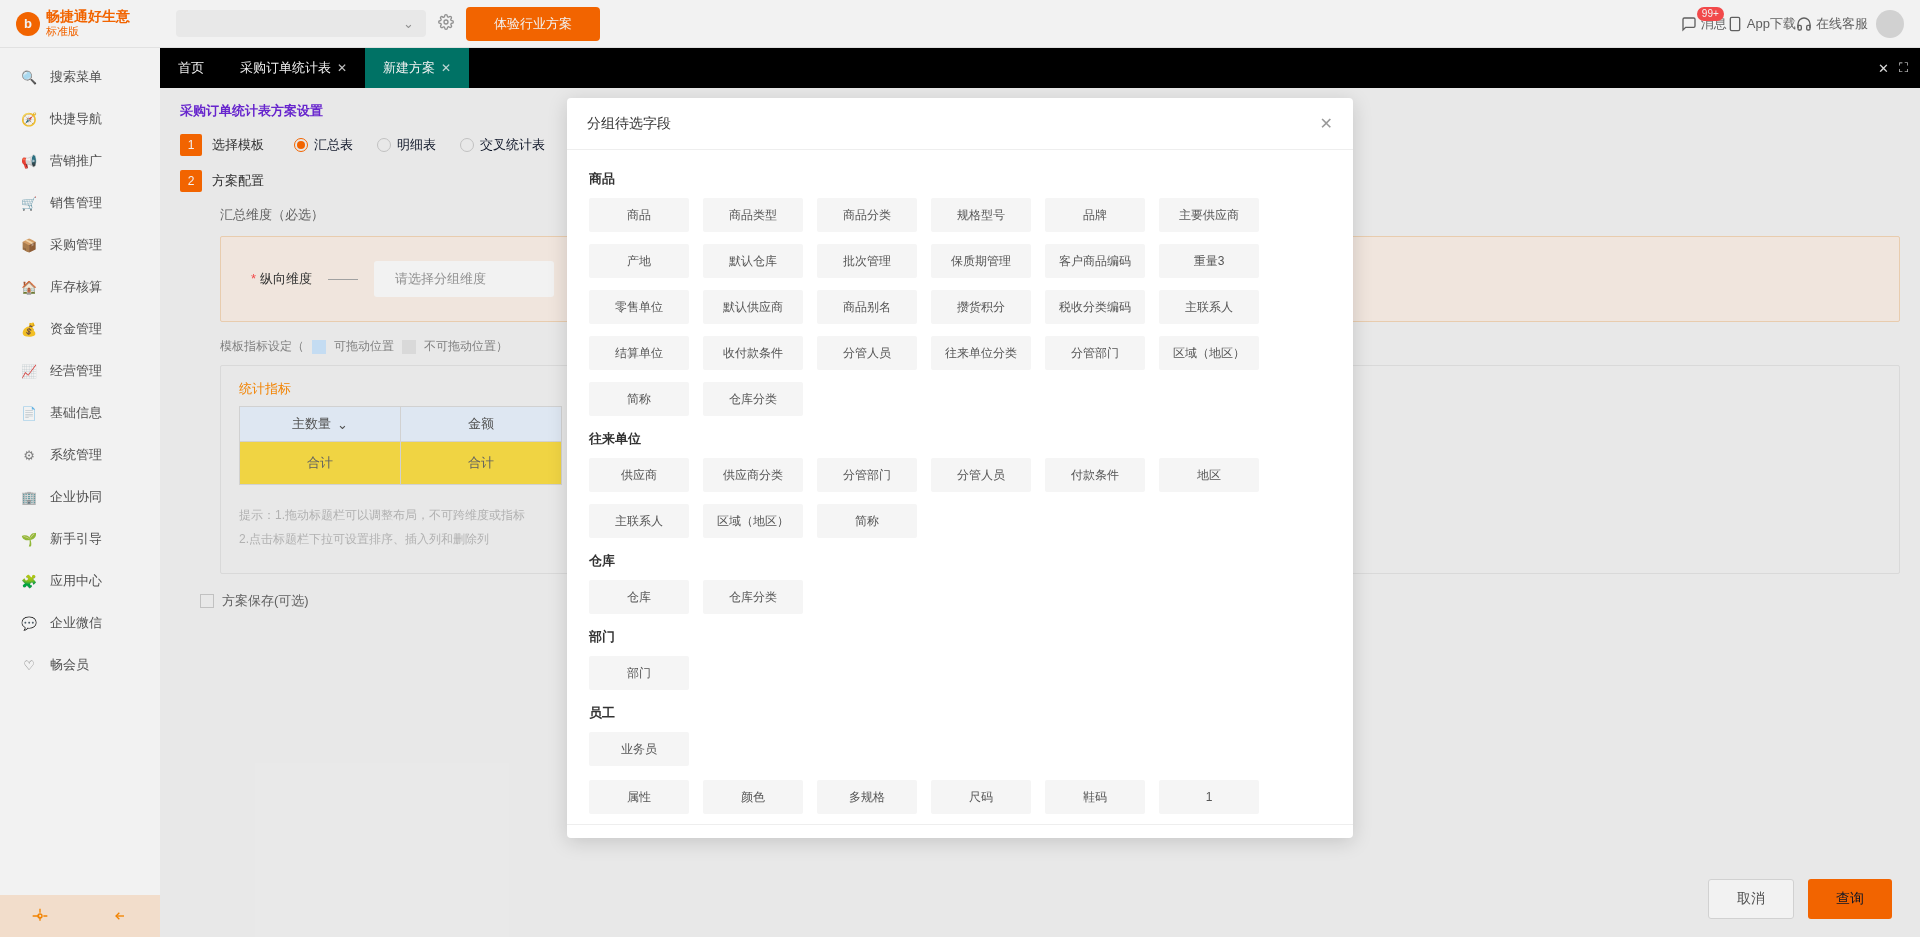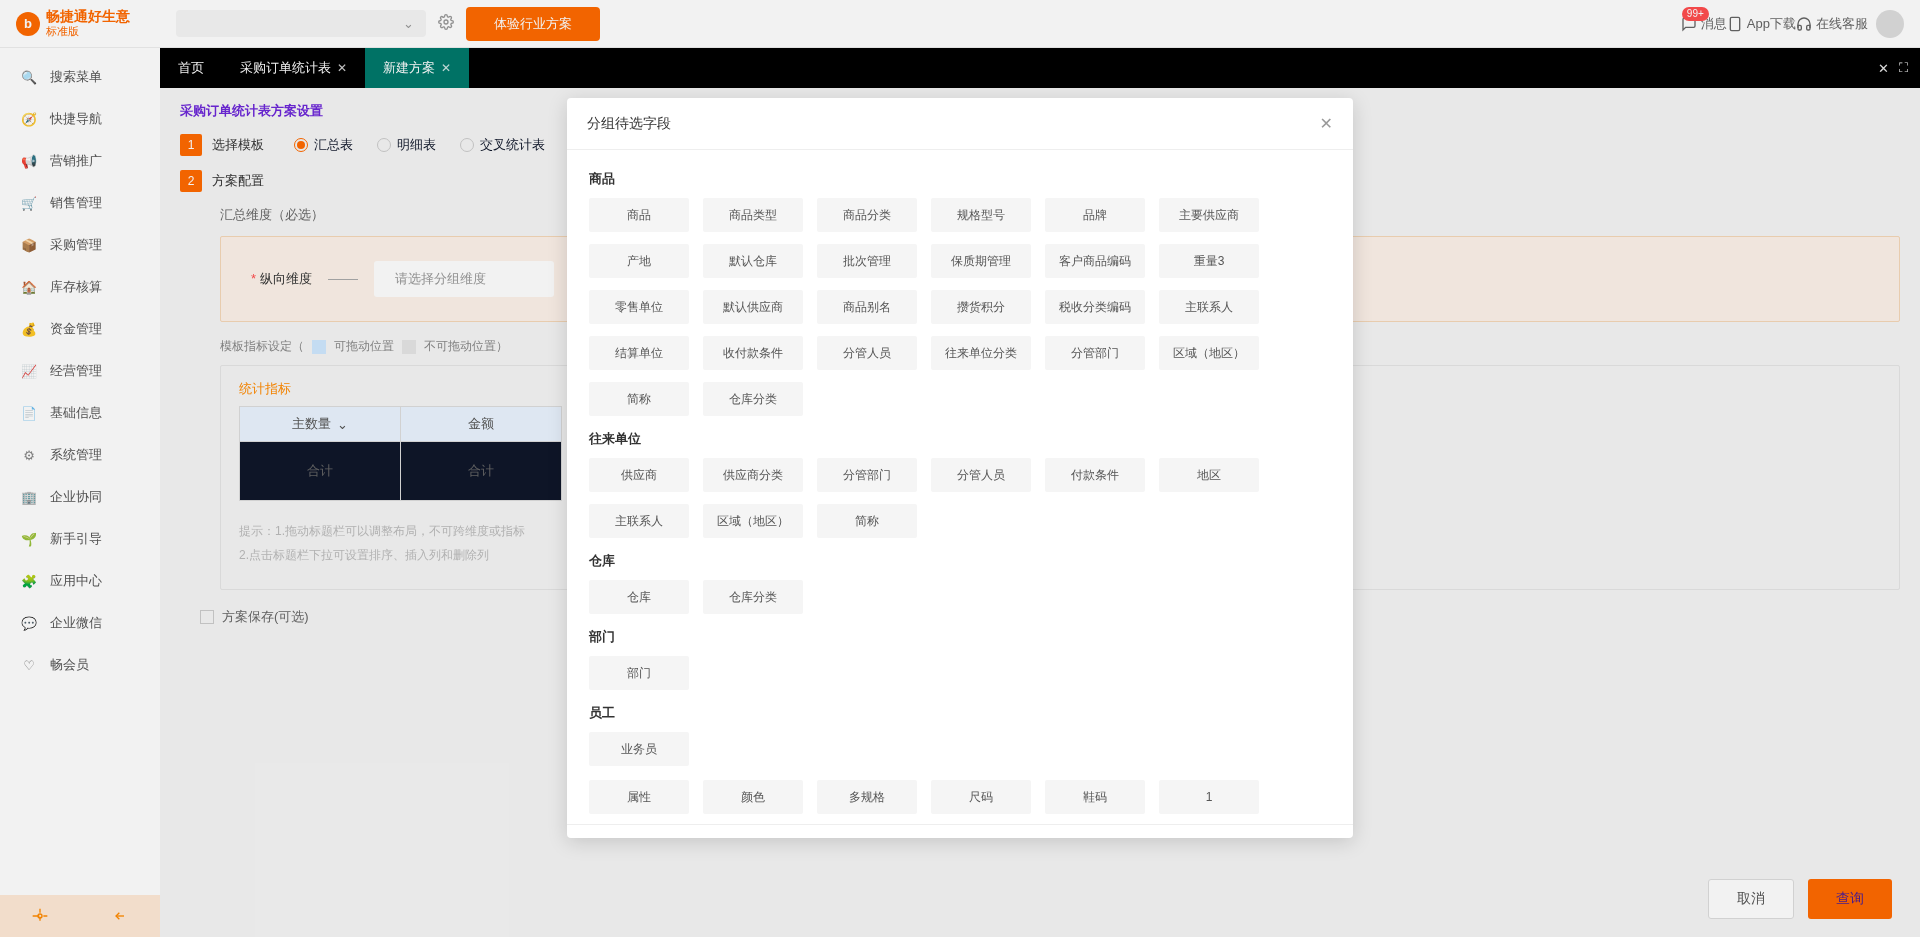--- a/index.html
+++ b/index.html
@@ -11,21 +11,21 @@
 .logo-area { display: flex; align-items: center; width: 150px; }
 .logo-icon { width: 24px; height: 24px; background: #ff6a00; border-radius: 50%; display: flex; align-items: center; justify-content: center; color: #fff; font-weight: bold; margin-right: 6px; }
 .logo-text { color: #ff6a00; font-weight: bold; font-size: 14px; }
 .logo-sub { color: #ff6a00; font-size: 11px; margin-top: -2px; }
 .company-select { display: flex; align-items: center; background: #f5f5f5; border-radius: 4px; padding: 6px 12px; margin-left: 10px; width: 250px; color: #999; }
 .company-select .caret { margin-left: auto; }
 .gear-btn { margin-left: 12px; color: #999; cursor: pointer; }
 .try-btn { margin-left: 12px; background: #ff6a00; color: #fff; padding: 8px 28px; border-radius: 4px; border: none; cursor: pointer; font-size: 13px; }
 .header-right { margin-left: auto; display: flex; align-items: center; color: #666; }
 .header-right-item { display: flex; align-items: center; gap: 4px; cursor: pointer; position: relative; }
-.badge { position: absolute; top: -8px; left: 1px; background: #ff4d4f; color: #fff; font-size: 10px; padding: 0 5px; border-radius: 8px; line-height: 14px; }
+.badge { position: absolute; top: -8px; left: 16px; background: #ff4d4f; color: #fff; font-size: 10px; padding: 0 5px; border-radius: 8px; line-height: 14px; }
 .avatar { width: 28px; height: 28px; background: #ddd; border-radius: 50%; margin-left: 8px; }
 
 
 .body-wrap { flex: 1; display: flex; min-height: 0; }
 
 
 .sidebar { width: 160px; background: #fff; display: flex; flex-direction: column; }
 .sidebar-scroll { flex: 1; overflow-y: auto; padding-top: 8px; }
 .side-item { display: flex; align-items: center; padding: 12px 20px; color: #555; cursor: pointer; gap: 12px; }
 .side-icon { width: 18px; height: 18px; display: flex; align-items: center; justify-content: center; color: #888; }
@@ -65,31 +65,31 @@
 .legend-box { width: 14px; height: 14px; display: inline-block; }
 .legend-box.blue { background: #cfe8ff; }
 .legend-box.gray { background: #e5e5e5; }
 
 .metric-panel { border: 1px solid #e5e5e5; border-radius: 2px; padding: 14px 18px 22px; }
 .metric-title { color: #ff8a00; font-size: 13px; margin-bottom: 8px; }
 .metric-table { display: flex; }
 .metric-col { border: 1px solid #ddd; border-left: none; }
 .metric-col:first-child { border-left: 1px solid #ddd; }
 .metric-head { background: #eaf4ff; padding: 8px 0; text-align: center; width: 160px; color: #555; display: flex; justify-content: center; align-items: center; gap: 6px; border-bottom: 1px solid #ddd; }
-.metric-cell { background: #0f172a; padding: 20px 0; text-align: center; color: #666; }
+.metric-cell { background: #fde047; padding: 12px 0; text-align: center; color: #666; }
 .hints { margin-top: 18px; color: #bbb; font-size: 12px; line-height: 2; }
 
 .save-row { margin: 18px 0 0 20px; display: flex; align-items: center; gap: 8px; color: #666; }
 .chk { width: 14px; height: 14px; border: 1px solid #ccc; display: inline-block; }
 
 
 .footer-btns { position: absolute; right: 28px; bottom: 18px; display: flex; gap: 14px; }
 .btn { padding: 10px 28px; border-radius: 3px; border: none; cursor: pointer; font-size: 14px; }
 .btn.cancel { background: #fff; border: 1px solid #ddd; color: #555; }
-.btn.primary { background: #ff6a00; color: #4c1d95; }
+.btn.primary { background: #ff6a00; color: #0f172a; }
 
 
 .modal-mask { position: absolute; inset: 0; background: rgba(0,0,0,0.05); }
 .modal { position: absolute; left: 50%; top: 98px; transform: translateX(-50%); width: 786px; max-height: 740px; background: #fff; box-shadow: 0 4px 20px rgba(0,0,0,0.15); border-radius: 4px; display: flex; flex-direction: column; }
 .modal-head { padding: 16px 20px; display: flex; align-items: center; border-bottom: 1px solid #eee; }
 .modal-title { font-size: 14px; color: #333; font-weight: 500; }
 .modal-close { margin-left: auto; color: #999; cursor: pointer; font-size: 16px; }
 .modal-body { padding: 14px 22px 10px; overflow-y: auto; flex: 1; }
 .group-section { margin-bottom: 8px; }
 .group-title { font-size: 13px; color: #333; font-weight: 600; margin: 6px 0 10px; }

